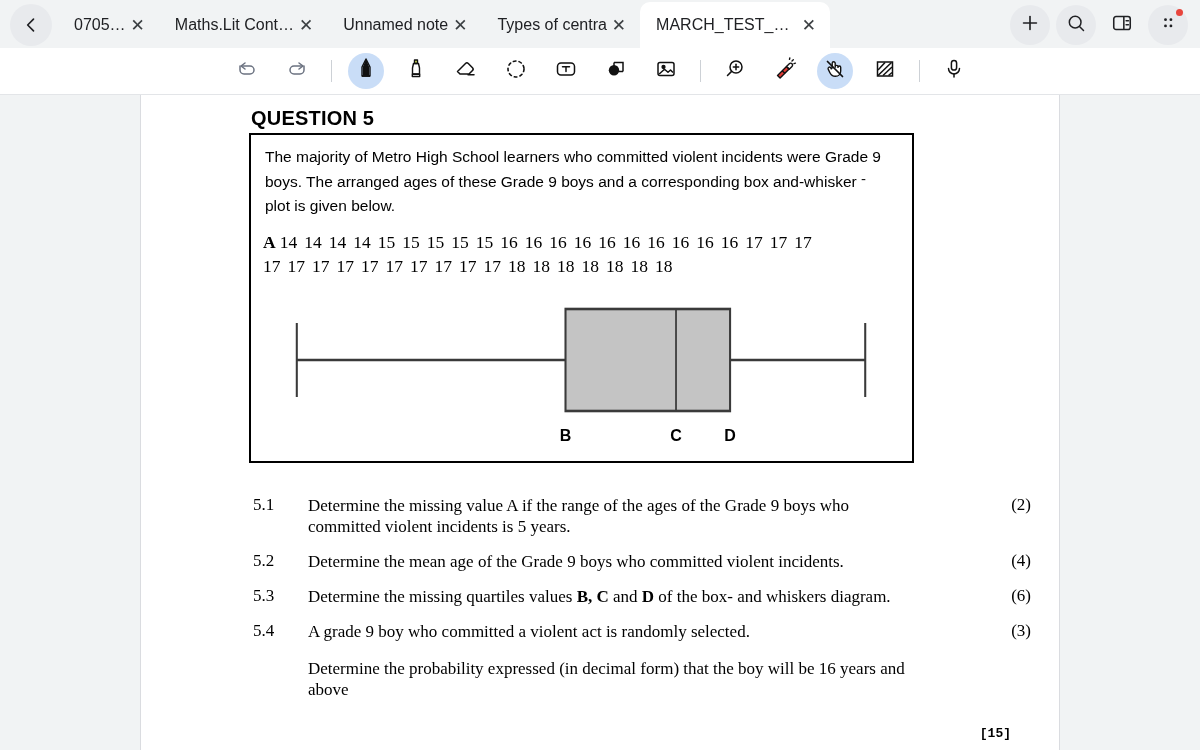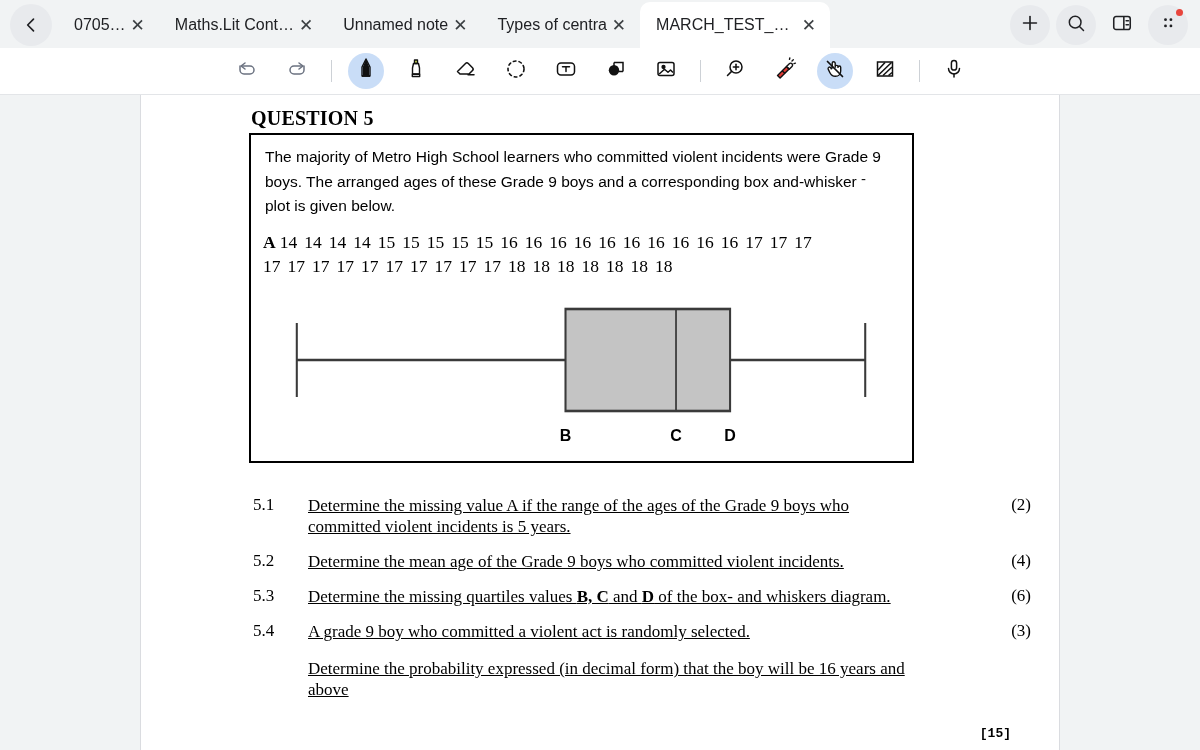--- a/index.html
+++ b/index.html
@@ -144,21 +144,21 @@
     position: relative;
     width: 100%;
     height: 100%;
     color: #000;
   }
 
   .q-title {
     position: absolute;
     left: 110px;
     top: 12px;
-    font-family: Liberation Serif, serif;
+    font-family: Liberation Sans, sans-serif;
     font-weight: bold;
     font-size: 20px;
     letter-spacing: 0.2px;
   }
 
   
   .stimulus {
     position: absolute;
     left: 108px;
     top: 38px;
@@ -236,21 +236,20 @@
     top: 400px;
     width: 100%;
     font-family: "Liberation Serif", serif;
   }
   .qrow {
     position: relative;
     display: flex;
     margin-bottom: 14px;
     padding-left: 112px;
     padding-right: 3px;
-    text-decoration: underline;
   }
   .qnum {
     position: absolute;
     left: 112px;
     top: 0;
     width: 50px;
     font-size: 17px;
   }
   .qbody {
     margin-left: 55px;

